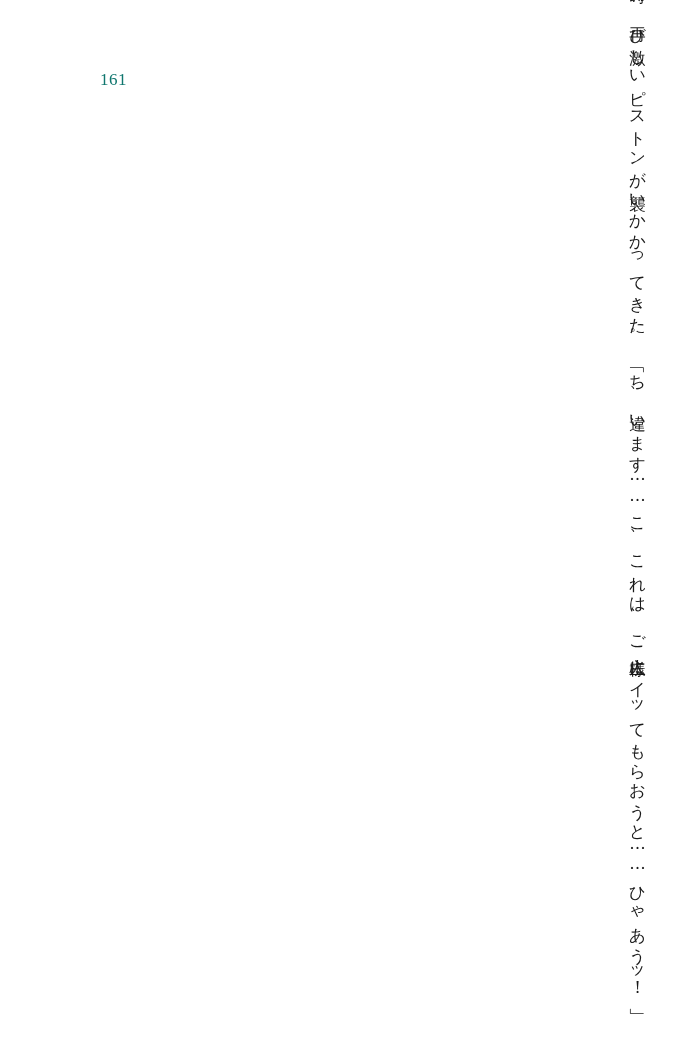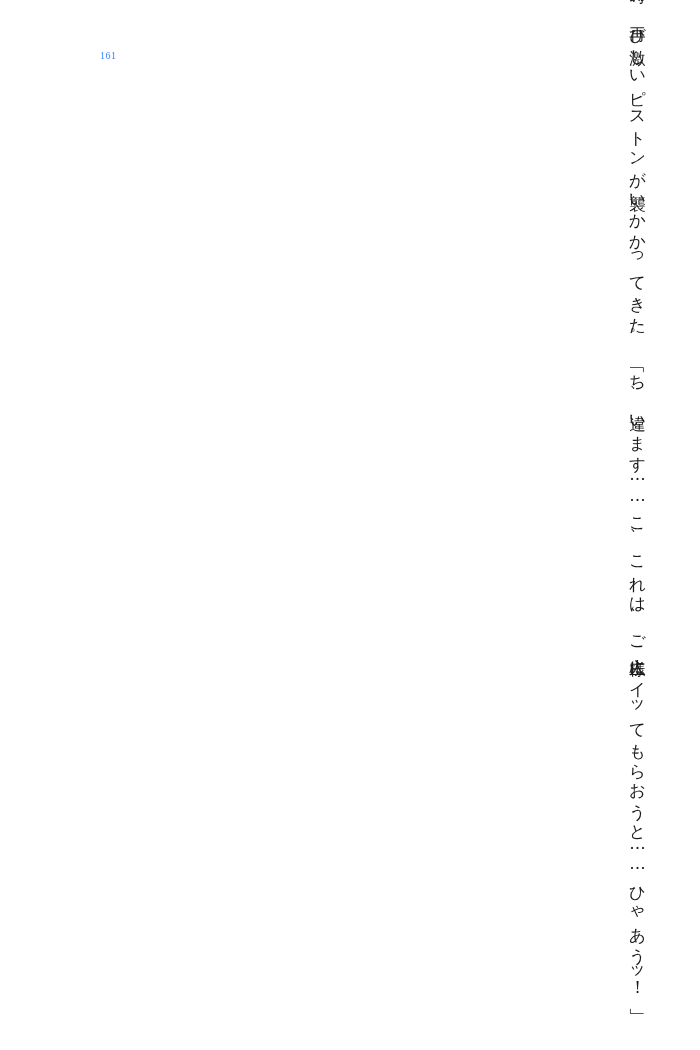--- a/index.html
+++ b/index.html
@@ -15,25 +15,25 @@
     color: #1a1a1a;
   }
   #page {
     position: relative;
     width: 700px;
     height: 1050px;
     background: #ffffff;
   }
   #page-number {
     position: absolute;
-    top: 50px;
+    top: 70px;
     left: 100px;
-    font-size: 10px;
+    font-size: 17px;
     font-family: "Liberation Serif", "DejaVu Serif", serif;
-    color: #3b82f6;
+    color: #0f766e;
     letter-spacing: 0.5px;
   }
   #text-body {
     position: absolute;
     top: 120px;
     left: 56px;
     width: 596px;
     height: 880px;
     display: flex;
     flex-direction: row-reverse;

